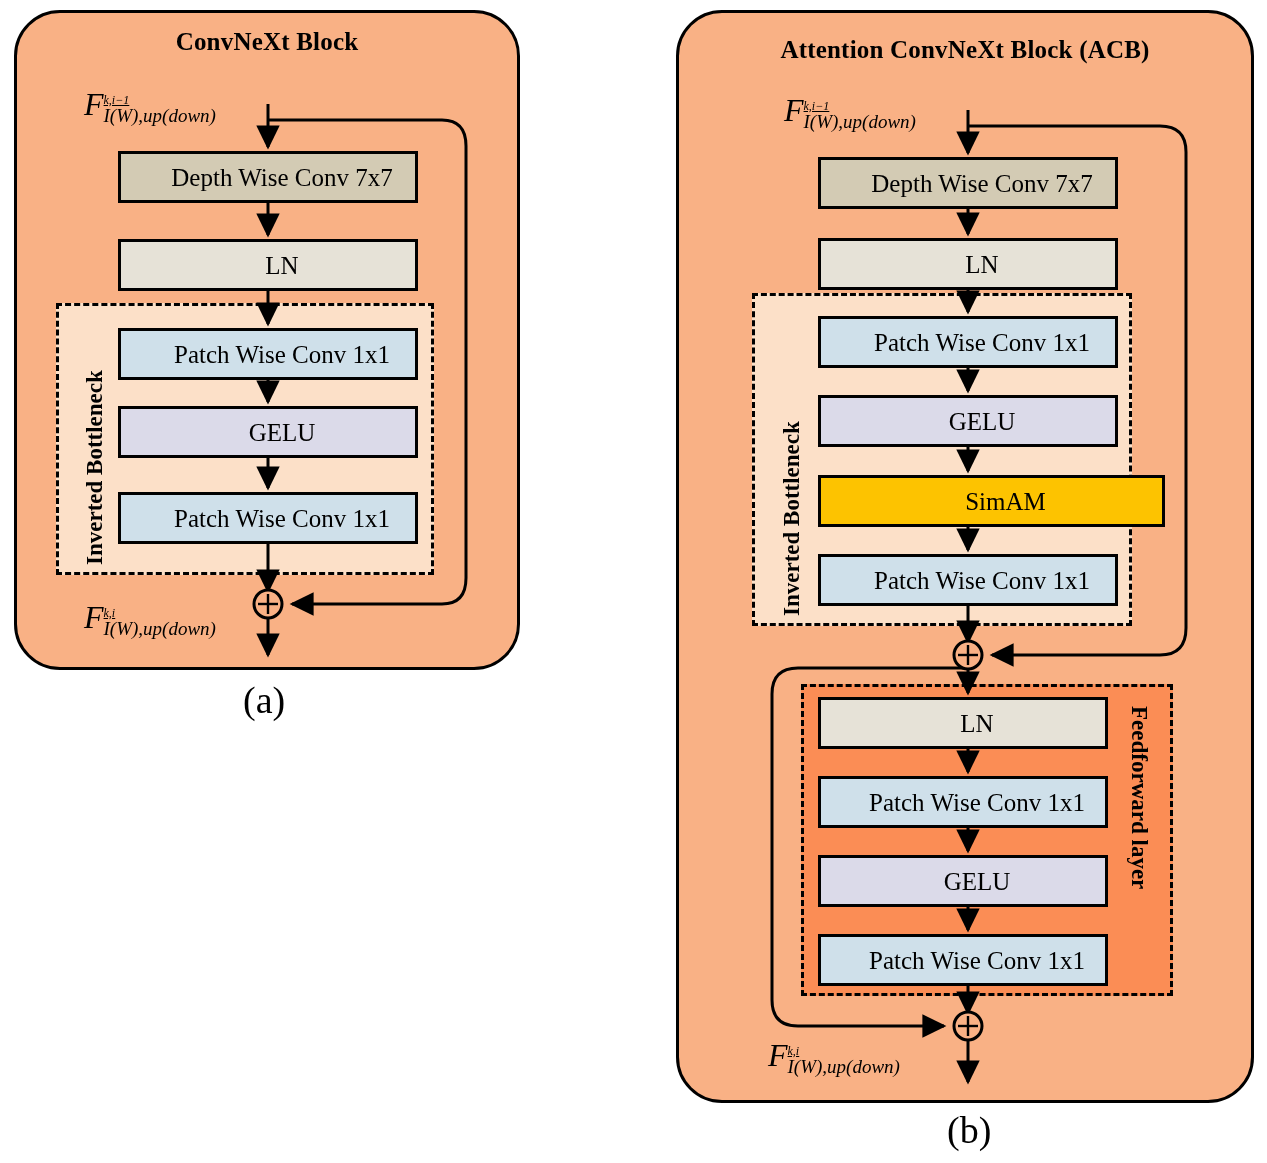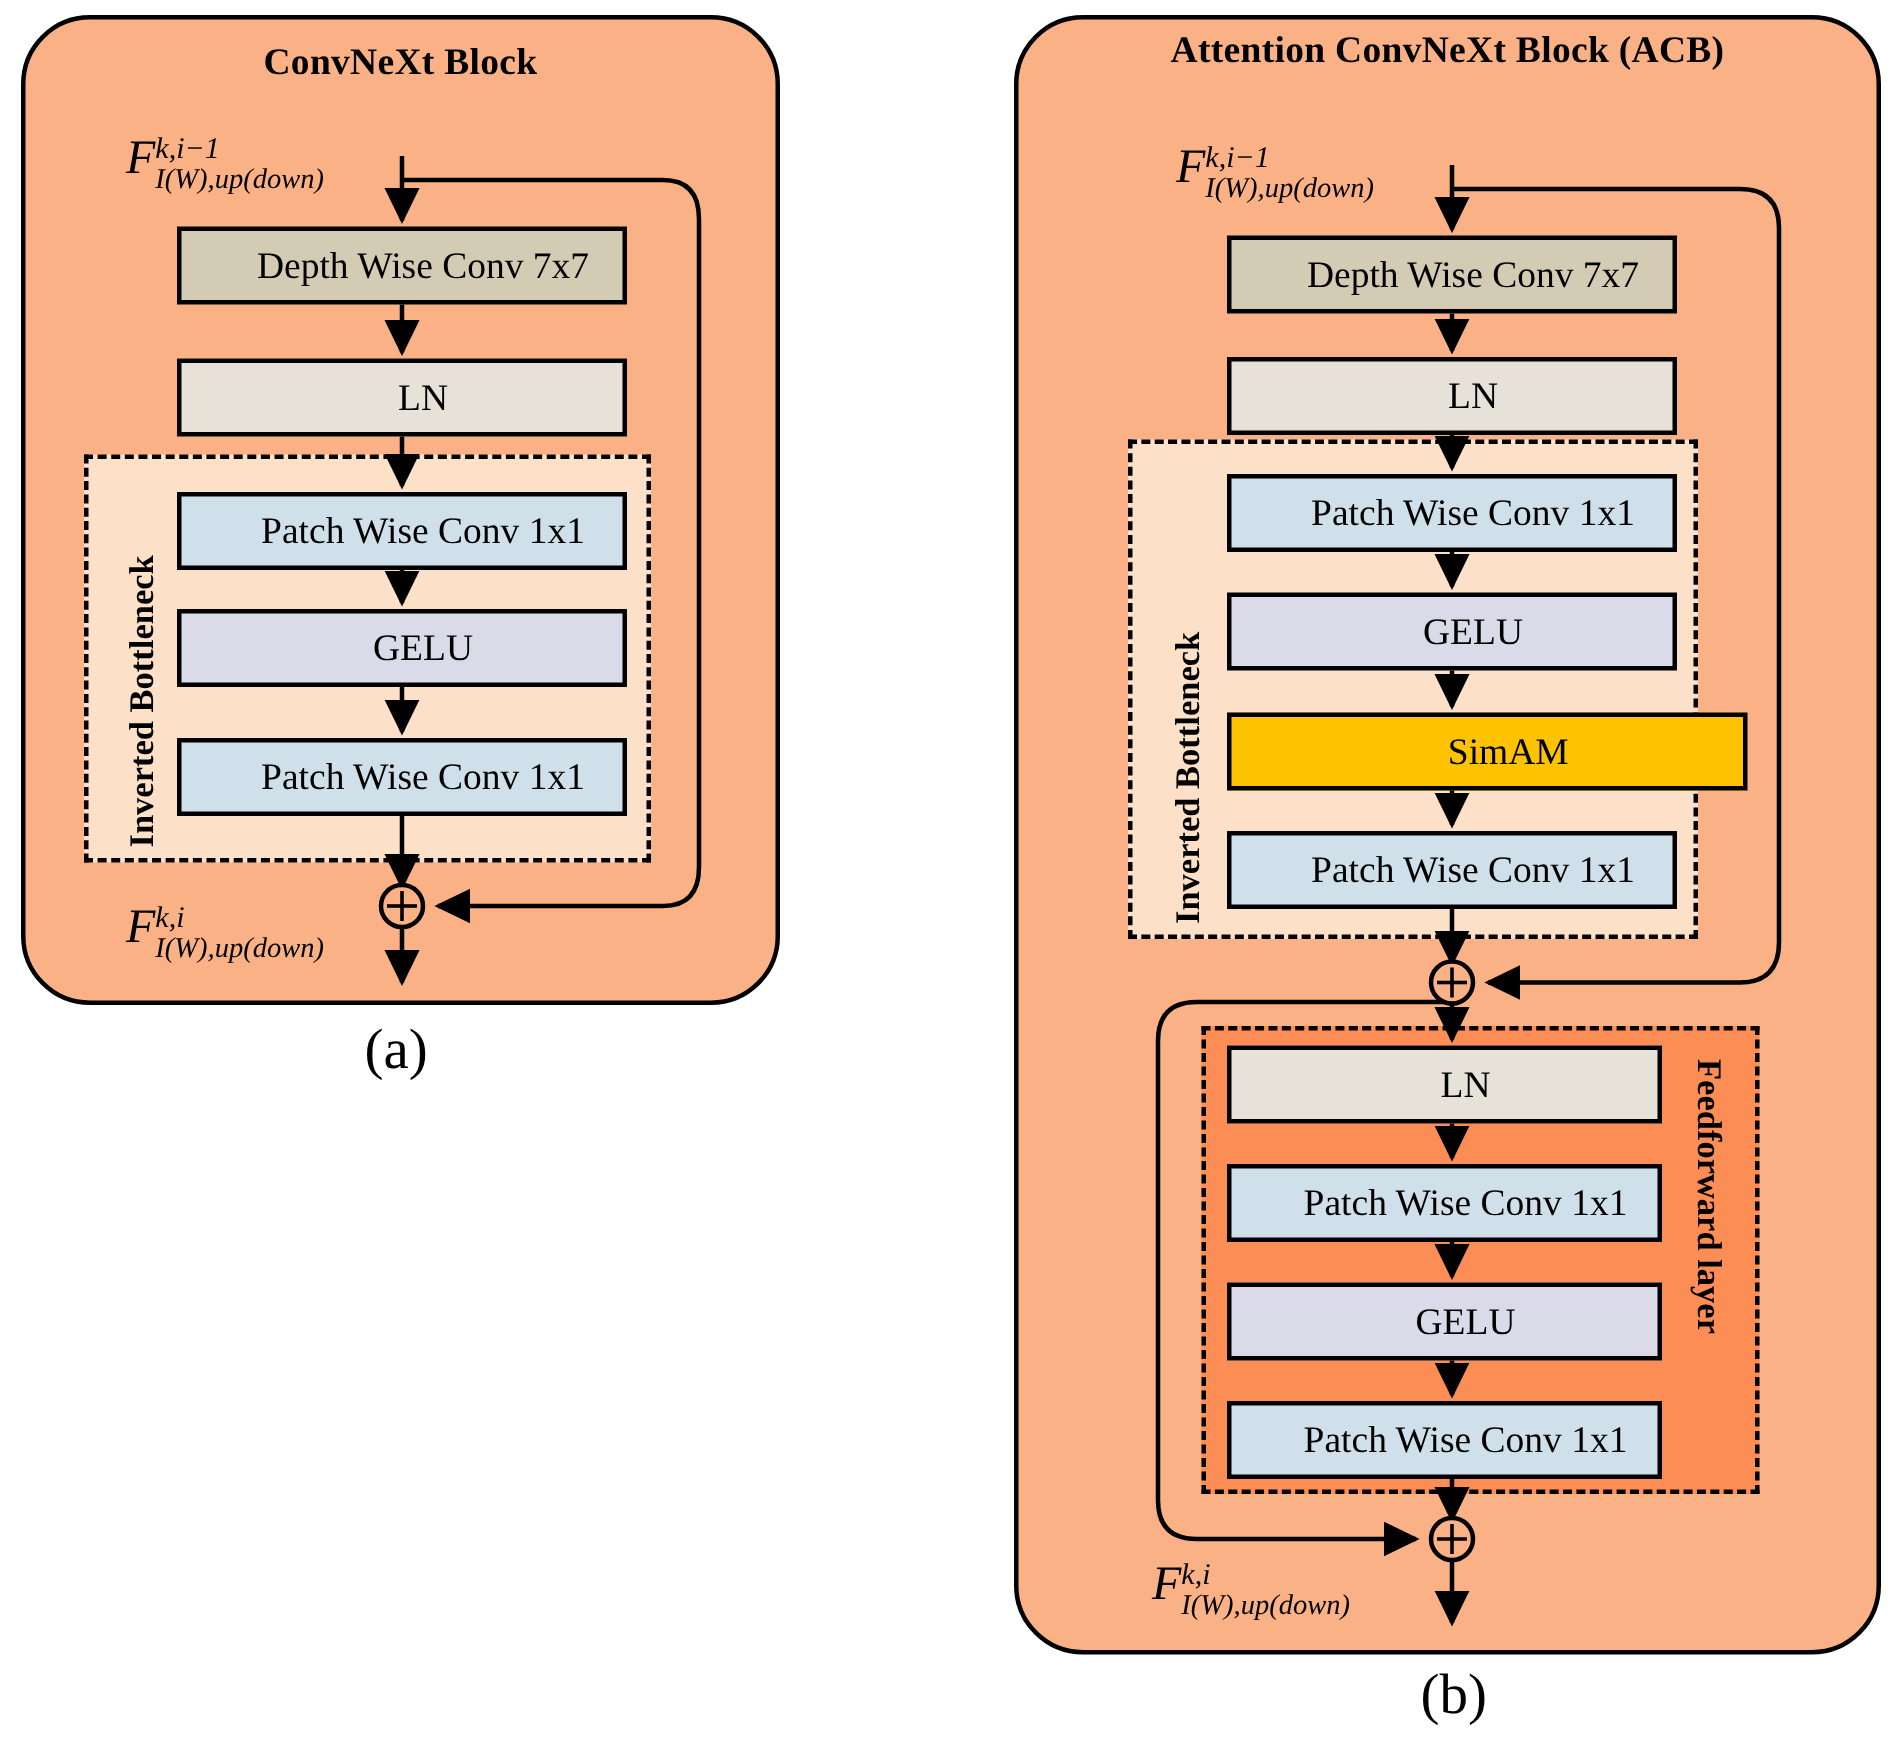--- a/index.html
+++ b/index.html
@@ -27,21 +27,21 @@
 
   .caption{position:absolute;font-size:38px;color:#000;
            font-family:"Liberation Serif",serif;}
 
   .ftag{position:absolute;font-family:"Liberation Serif",serif;
         font-size:27px;font-style:italic;color:#000;white-space:nowrap;
         line-height:1;}
   .ftag .base{font-size:32px;}
   .ftag .stack{display:inline-block;vertical-align:middle;
                text-align:left;position:relative;top:1px;}
-  .ftag .sup-l{display:block;font-size:20px;line-height:1.05;}
+  .ftag .sup-l{display:block;font-size:12px;line-height:1.05;text-decoration:underline;}
   .ftag .sub-l{display:block;font-size:19px;line-height:1.05;}
 
   svg.wires{position:absolute;left:0;top:0;width:1267px;height:1163px;
             pointer-events:none;}
 </style>
 </head>
 <body>
 
 <div class="panel" style="left:14px;top:10px;width:506px;height:660px;"></div>
 
@@ -61,21 +61,21 @@
   <span class="base">F</span><span class="stack"><span class="sup-l">k,i−1</span><span class="sub-l">I(W),up(down)</span></span>
 </div>
 <div class="ftag" style="left:84px;top:601px;">
   <span class="base">F</span><span class="stack"><span class="sup-l">k,i</span><span class="sub-l">I(W),up(down)</span></span>
 </div>
 
 <div class="caption" style="left:243px;top:678px;">(a)</div>
 
 <div class="panel" style="left:676px;top:10px;width:578px;height:1093px;"></div>
 
-<div class="panel-title" style="left:676px;width:578px;top:20px;">Attention ConvNeXt Block (ACB)</div>
+<div class="panel-title" style="left:676px;width:578px;top:36px;">Attention ConvNeXt Block (ACB)</div>
 
 <div style="position:absolute;left:752px;top:293px;width:380px;height:333px;background:#fce0c8;"></div>
 <div class="dashbox" style="left:752px;top:293px;width:380px;height:333px;"></div>
 <div class="vlabel up" style="left:779px;top:616px;">Inverted Bottleneck</div>
 
 <div class="nodebox" style="left:818px;top:157px;width:300px;height:52px;background:#d3cbb4;">Depth Wise Conv 7x7</div>
 <div class="nodebox" style="left:818px;top:238px;width:300px;height:52px;background:#e6e2d7;">LN</div>
 <div class="nodebox" style="left:818px;top:316px;width:300px;height:52px;background:#cfe0ea;">Patch Wise Conv 1x1</div>
 <div class="nodebox" style="left:818px;top:395px;width:300px;height:52px;background:#dbdae9;">GELU</div>
 <div class="nodebox" style="left:818px;top:475px;width:347px;height:52px;background:#fdc300;">SimAM</div>

